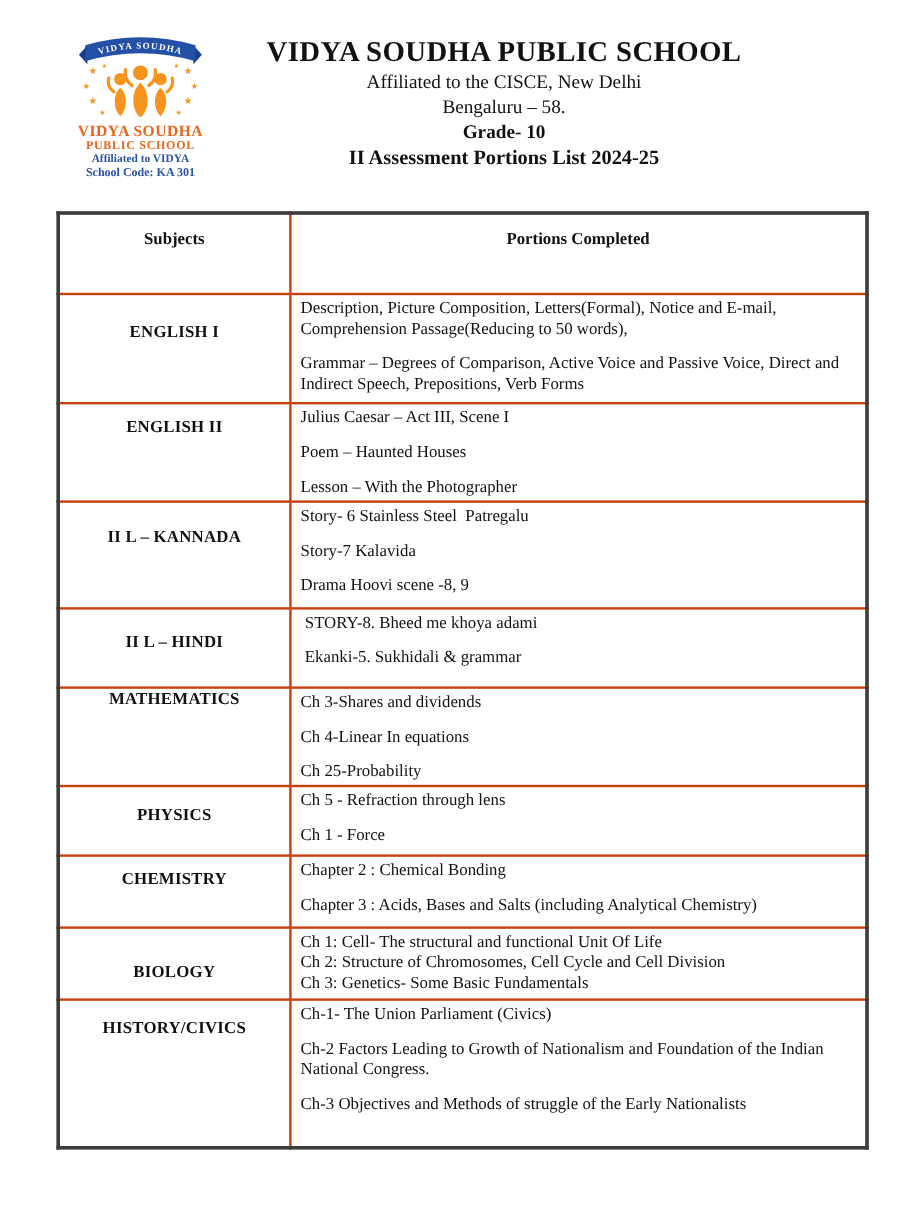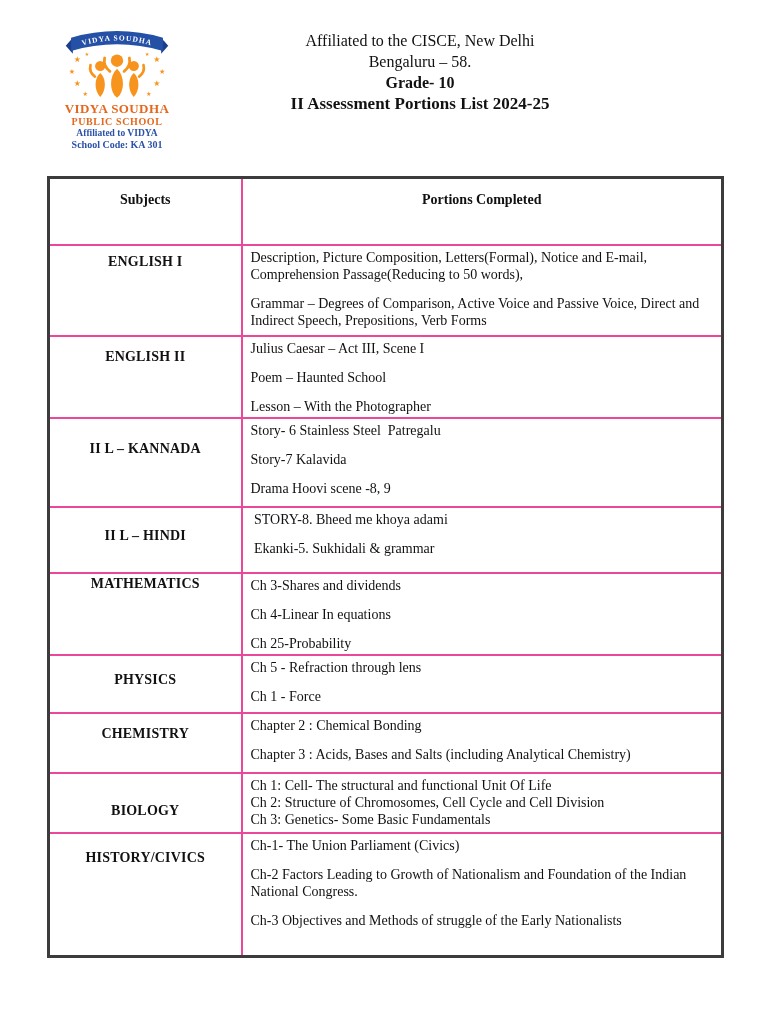--- a/index.html
+++ b/index.html
@@ -39,21 +39,21 @@
   
   table.portions {
     position: absolute;
     left: 47px; top: 176px;
     width: 674px;
     border-collapse: collapse;
     table-layout: fixed;
     border: 3px solid #3c3c3c;
   }
   table.portions th, table.portions td {
-    border: 2px solid #ec4899;
+    border: 2px solid #c2410c;
     vertical-align: top;
   }
   col.c-subj { width: 193px; }
   col.c-port { width: 481px; }
 
   thead tr { height: 67px; }
   th {
     font-size: 14px;
     font-weight: bold;
     text-align: center;
@@ -70,21 +70,21 @@
   tbody tr:nth-child(8)  { height: 60px; }
   tbody tr:nth-child(9)  { height: 124px; }
   tbody tr:nth-child(10) { height: 40px; }
 
   td.subject-cell {
     text-align: center;
     font-weight: bold;
     font-size: 14px;
     letter-spacing: 0.2px;
   }
-  tbody tr:nth-child(1)  .subject-cell { padding-top: 8px; }
+  tbody tr:nth-child(1)  .subject-cell { padding-top: 24px; }
   tbody tr:nth-child(2)  .subject-cell { padding-top: 12px; }
   tbody tr:nth-child(3)  .subject-cell { padding-top: 22px; }
   tbody tr:nth-child(4)  .subject-cell { padding-top: 20px; }
   tbody tr:nth-child(5)  .subject-cell { padding-top: 2px;  }
   tbody tr:nth-child(6)  .subject-cell { padding-top: 16px; border-radius: 24px; }
   tbody tr:nth-child(7)  .subject-cell { padding-top: 12px; }
   tbody tr:nth-child(8)  .subject-cell { padding-top: 29px; }
   tbody tr:nth-child(9)  .subject-cell { padding-top: 16px; }
   tbody tr:nth-child(10) .subject-cell { padding-top: 8px;  }
 
@@ -147,20 +147,21 @@
       <path d="M60 47 C51 55 51 73 60 80 C69 73 69 55 60 47 Z"></path>
     </g>
   </svg>
   <div class="logo-name">VIDYA SOUDHA</div>
   <div class="logo-public">PUBLIC SCHOOL</div>
   <div class="logo-affil">Affiliated to VIDYA</div>
   <div class="logo-code">School Code: KA 301</div>
 </div>
 
 <div class="header-text">
+  <div class="school-name">VIDYA SOUDHA PUBLIC SCHOOL</div>
   <div class="hdr-line">Affiliated to the CISCE, New Delhi</div>
   <div class="hdr-line">Bengaluru – 58.</div>
   <div class="hdr-line hdr-bold">Grade- 10</div>
   <div class="assessment">II Assessment Portions List 2024-25</div>
 </div>
 
 <table class="portions">
   <colgroup>
       <col class="c-subj">
       <col class="c-port">
@@ -176,21 +177,21 @@
         <td class="subject-cell">ENGLISH I</td>
         <td class="portions-cell">
           <p class="portion-para">Description, Picture Composition, Letters(Formal), Notice and E-mail, Comprehension Passage(Reducing to 50 words),</p>
           <p class="portion-para">Grammar – Degrees of Comparison, Active Voice and Passive Voice, Direct and Indirect Speech, Prepositions, Verb Forms</p>
         </td>
       </tr>
       <tr>
         <td class="subject-cell">ENGLISH II</td>
         <td class="portions-cell">
           <p class="portion-para">Julius Caesar – Act III, Scene I</p>
-          <p class="portion-para">Poem – Haunted School</p>
+          <p class="portion-para">Poem – Haunted Houses</p>
           <p class="portion-para">Lesson – With the Photographer</p>
         </td>
       </tr>
       <tr>
         <td class="subject-cell">II L – KANNADA</td>
         <td class="portions-cell">
           <p class="portion-para">Story- 6 Stainless Steel  Patregalu</p>
           <p class="portion-para">Story-7 Kalavida</p>
           <p class="portion-para">Drama Hoovi scene -8, 9</p>
         </td>

